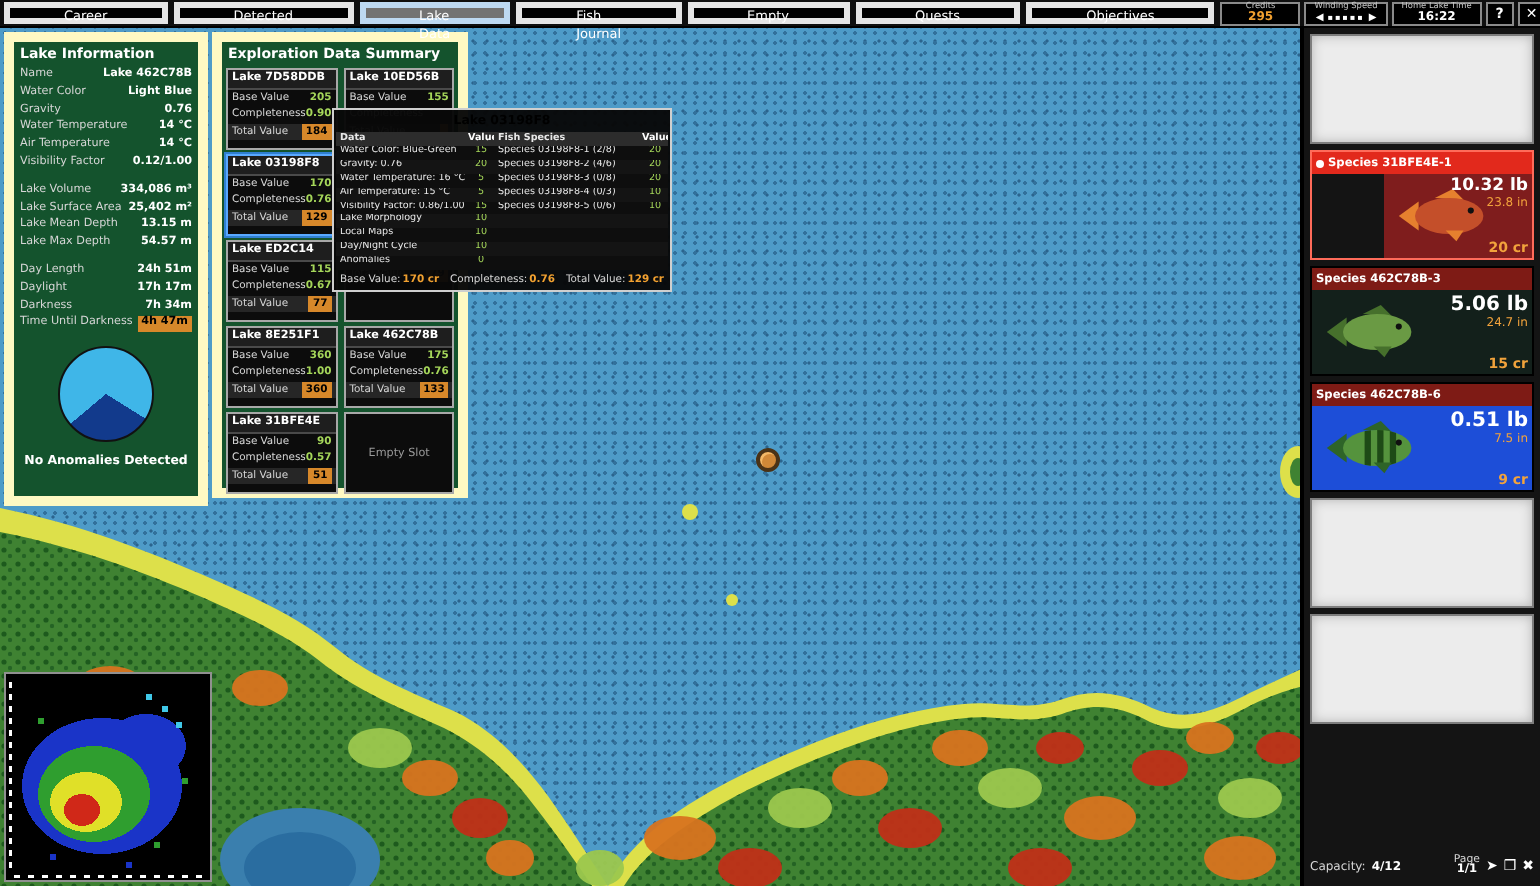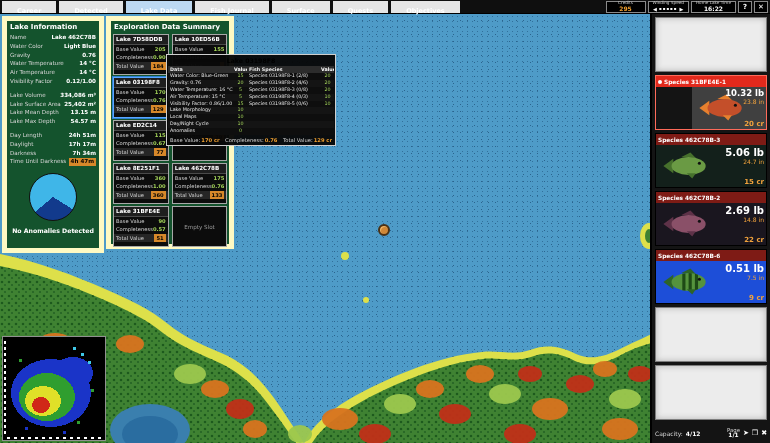--- a/index.html
+++ b/index.html
@@ -13,23 +13,23 @@
                         radial-gradient(circle,rgba(15,55,95,.55) .7px,transparent .9px);
        background-size:5px 5px,7px 7px;background-position:0 0,2px 3px;}
   .map svg.land{position:absolute;left:0;top:0;}
   .player-marker{position:absolute;left:378px;top:210px;width:8px;height:8px;border-radius:50%;
        background:#d08838;border:2px solid #4a3216;box-shadow:inset 1px 1px 0 #f2b868;}
 
   
   .topbar{position:absolute;left:0;top:0;width:770px;height:14px;background:#0f0f0f;
           border-bottom:1px solid #000;display:flex;align-items:center;padding:0 2px;
           box-sizing:border-box;z-index:40;}
-  .tab{height:11px;line-height:9px;background:#000;color:#fff;border:6px solid #e5e5e5;
-       font-size:6.5px;font-weight:bold;padding:0 9px;margin-right:3px;box-sizing:border-box;cursor:pointer;}
-  .tab--active{background:#15803d;border-color:#bdd9f2;}
+  .tab{height:11px;line-height:9px;background:#000;color:#fff;border:3px solid #e5e5e5;
+       font-size:6.5px;font-weight:normal;padding:0 27px;margin-right:3px;box-sizing:border-box;cursor:pointer;}
+  .tab--active{background:#737373;border-color:#bdd9f2;}
   .topbar-right{margin-left:auto;display:flex;align-items:stretch;gap:2px;height:12px;}
   .tb-box{border:1px solid #8a8a8a;background:#000;padding:0 4px;display:flex;flex-direction:column;
           align-items:center;justify-content:center;line-height:1;min-width:30px;}
   .tb-label{font-size:4.2px;color:#c8c8c8;white-space:nowrap;}
   .tb-value{font-size:6px;font-weight:bold;color:#fff;margin-top:1px;}
   .tb-value--credits{color:#f0a030;}
   .winding-controls{display:flex;align-items:center;gap:2px;margin-top:1px;}
   .winding-arrow{font-size:5px;color:#fff;cursor:pointer;line-height:1;}
   .winding-dots{font-size:4px;color:#fff;letter-spacing:1px;line-height:1;}
   .sq-btn{width:12px;border:1px solid #8a8a8a;background:#000;color:#fff;font-size:7px;font-weight:bold;
@@ -86,21 +86,21 @@
              display:flex;flex-direction:column;gap:3px;}
   .slot{height:55px;flex:0 0 auto;box-sizing:border-box;}
   .slot--empty{background:#ececec;border:1px solid #7d7d7d;box-shadow:inset 0 0 6px #b4b4b4;}
   .fish-card{border:1px solid #000;display:flex;flex-direction:column;cursor:pointer;}
   .fish-card-header{height:11px;background:#7e1b15;color:#fff;font-size:5.8px;font-weight:bold;
                     display:flex;align-items:center;gap:2px;padding:0 2px;white-space:nowrap;}
   .fish-card--selected{border:1px solid #ff6b5a;}
   .fish-card--selected .fish-card-header{background:#e2291c;}
   .hdr-dot{width:4px;height:4px;border-radius:50%;background:#fff;flex:0 0 auto;}
   .fish-card-body{flex:1;position:relative;display:flex;align-items:center;}
-  .fc-bg0{background:#404040;margin-left:36px;} .fc-bg1{background:#13201b;} .fc-bg2{background:#1a161f;} .fc-bg3{background:#1d4ed8;}
+  .fc-bg0{background:#7f1d1d;margin-left:36px;} .fc-bg1{background:#13201b;} .fc-bg2{background:#1a161f;} .fc-bg3{background:#1d4ed8;}
   .fish-img{width:56px;height:36px;margin-left:1px;}
   .fish-stats{position:absolute;right:2px;top:2px;text-align:right;line-height:1.15;}
   .f-weight{font-size:10px;font-weight:bold;color:#fff;display:block;}
   .fish-card--selected .f-weight{font-size:8.5px;}
   .f-length{font-size:6px;color:#f2a33c;display:block;}
   .f-value{position:absolute;right:2px;bottom:1px;font-size:7px;font-weight:bold;color:#f2a33c;}
   .inv-footer{margin-top:auto;display:flex;align-items:center;font-size:6px;color:#fff;gap:3px;padding:1px 0;}
   .cap-lbl{color:#d6d6d6;} .cap-val{font-weight:bold;}
   .inv-footer .spacer{flex:1;}
   .pg-lbl{color:#d6d6d6;font-size:5.4px;line-height:1;text-align:center;}
@@ -173,21 +173,21 @@
       <ellipse cx="150" cy="420" rx="28" ry="18" fill="#2a6da0"></ellipse>
     </svg>
     <div class="player-marker"></div>
   </div>
 
   <div class="topbar">
     <div class="tab">Career</div>
     <div class="tab">Detected</div>
     <div class="tab tab--active">Lake Data</div>
     <div class="tab">Fish Journal</div>
-    <div class="tab">Surface</div>
+    <div class="tab">Empty</div>
     <div class="tab">Quests</div>
     <div class="tab">Objectives</div>
     <div class="topbar-right">
       <div class="tb-box">
         <span class="tb-label">Credits</span>
         <span class="tb-value tb-value--credits">295</span>
       </div>
       <div class="tb-box">
         <span class="tb-label">Winding Speed</span>
         <span class="winding-controls">
@@ -527,39 +527,20 @@
           <circle cx="44" cy="17" r="1.7" fill="#101010"></circle>
         </svg>
         <div class="fish-stats">
           <span class="f-weight">5.06 lb</span>
           <span class="f-length">24.7 in</span>
         </div>
         <span class="f-value">15 cr</span>
       </div>
     </div>
 
-    <div class="slot fish-card">
-      <div class="fish-card-header">
-        <span>Species 462C78B-2</span>
-      </div>
-      <div class="fish-card-body fc-bg2">
-        <svg class="fish-img" viewBox="0 0 56 40">
-          <polygon points="4,20 15,12 15,28" fill="#5e3248"></polygon>
-          <polygon points="24,10 34,5 40,11" fill="#5e3248"></polygon>
-          <ellipse cx="32" cy="20" rx="19" ry="10" fill="#8a5068"></ellipse>
-          <polygon points="30,28 36,34 40,28" fill="#5e3248"></polygon>
-          <circle cx="44" cy="17" r="1.7" fill="#101010"></circle>
-        </svg>
-        <div class="fish-stats">
-          <span class="f-weight">2.69 lb</span>
-          <span class="f-length">14.8 in</span>
-        </div>
-        <span class="f-value">22 cr</span>
-      </div>
-    </div>
 
     <div class="slot fish-card">
       <div class="fish-card-header">
         <span>Species 462C78B-6</span>
       </div>
       <div class="fish-card-body fc-bg3">
         <svg class="fish-img" viewBox="0 0 56 40">
           <polygon points="4,20 15,12 15,28" fill="#2e6428"></polygon>
           <polygon points="24,10 34,5 40,11" fill="#2e6428"></polygon>
           <ellipse cx="32" cy="20" rx="19" ry="10" fill="#55933d"></ellipse>

